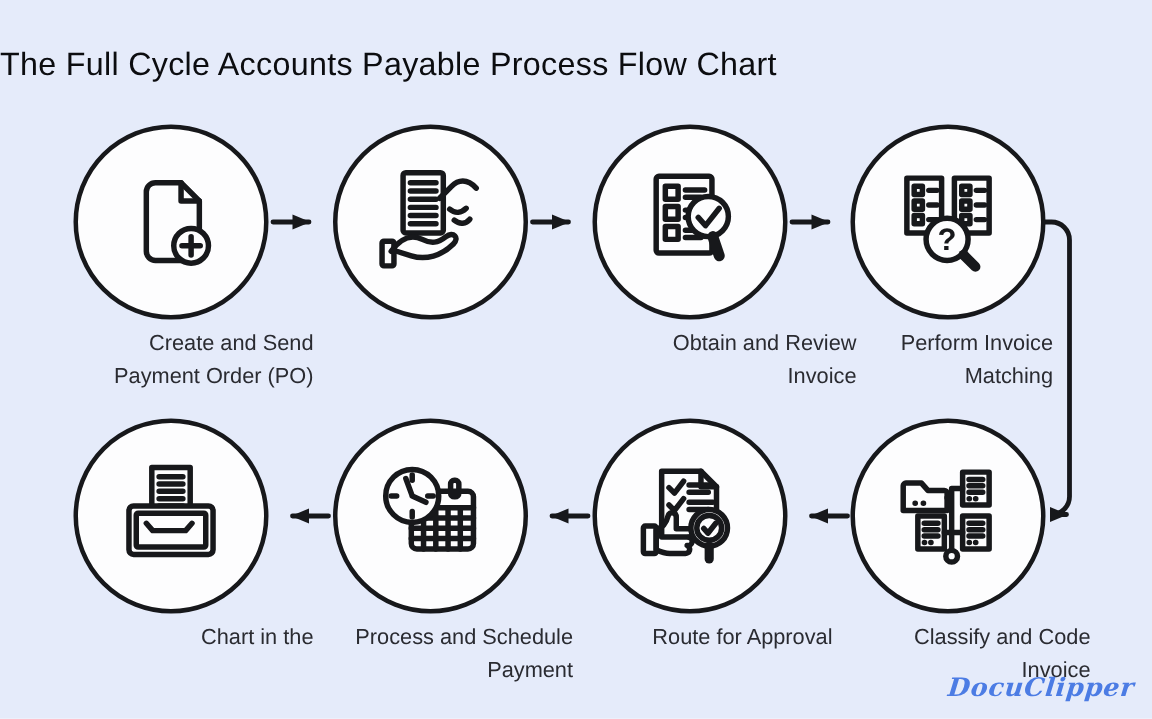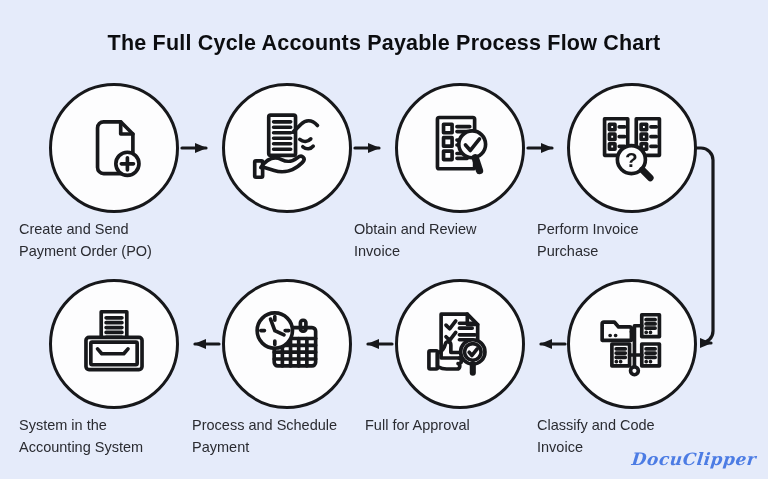--- a/index.html
+++ b/index.html
@@ -5,42 +5,41 @@
   html,body{margin:0;padding:0;}
   .canvas{
     position:relative;
     width:768px;height:479px;
     background:#e5ebfa;
     font-family:"Liberation Sans", sans-serif;
     overflow:hidden;
   }
   .title{
     position:absolute;top:31px;left:0;width:768px;
-    text-align:center;
-    font-size:21.5px;font-weight:700;color:#0c0d10;
+    font-size:21.5px;font-weight:400;color:#0c0d10;
     letter-spacing:.2px;
   }
   .circle{
     position:absolute;
     width:124px;height:124px;
     background:#fdfdfe;
     border:3px solid #17181b;
     border-radius:50%;
     display:flex;align-items:center;justify-content:center;
   }
   .circle svg{display:block;}
   .step-label{
-    position:absolute;width:190px;text-align:left;
+    position:absolute;width:190px;text-align:right;
     font-size:14.5px;line-height:21.5px;color:#2a2b31;
   }
   .step-label span{display:block;}
   
   .c1{left:49px;top:83px}.c2{left:222px;top:83px}.c3{left:395px;top:83px}.c4{left:567px;top:83px}
   .c5{left:567px;top:279px}.c6{left:395px;top:279px}.c7{left:222px;top:279px}.c8{left:49px;top:279px}
-  .l1{left:19px;top:219px}.l2{left:192px;top:219px}.l3{left:354px;top:219px}.l4{left:537px;top:219px}
+  .l1{left:19px;top:219px}.l2{left:192px;top:219px}.l3{left:381px;top:219px}.l4{left:512px;top:219px}
   .l5{left:537px;top:415px}.l6{left:365px;top:415px}.l7{left:192px;top:415px}.l8{left:19px;top:415px}
   .arrows{position:absolute;left:0;top:0;pointer-events:none;}
   .logo{
     position:absolute;right:12px;bottom:10px;
     font-family:"DejaVu Serif", serif;
     font-style:italic;font-weight:700;font-size:17px;
     color:#4c7ce4;letter-spacing:.5px;
     transform:skewX(-6deg);
   }
   .icon{stroke:#17181b;stroke-width:3;fill:none;stroke-linecap:round;stroke-linejoin:round;}
@@ -125,21 +124,21 @@
         <rect x="39.5" y="20.5" width="4.5" height="4.5"></rect>
         <rect x="39.5" y="28.5" width="4.5" height="4.5"></rect>
       <path d="M47.5,14.7 h4.5 M47.5,22.7 h4.5 M47.5,30.7 h4.5"></path>
       <circle cx="31.5" cy="41.5" r="11.5" fill="#fdfdfe"></circle>
       <text x="31.5" y="47.5" font-size="17" font-weight="bold" text-anchor="middle" fill="#17181b" stroke="none" font-family="Liberation Sans, sans-serif">?</text>
       <path d="M40.5,50 l6.5,6.5" stroke-width="5.5"></path>
     </svg>
   </div>
   <div class="step-label l4">
     <span>Perform Invoice</span>
-    <span>Purchase</span>
+    <span>Matching</span>
   </div>
 
   <div class="circle c5">
     <svg class="icon" width="78" height="78" viewBox="0 0 64 64">
       <path d="M7.5,29 v-13.5 a1.5,1.5 0 0 1 1.5,-1.5 h8.5 l3.5,4 h9 a1.5,1.5 0 0 1 1.5,1.5 v9.5 h-24 z"></path>
       <path d="M14,25 h0.1 M18.5,25 h0.1"></path>
       <rect x="40" y="8" width="14.5" height="18"></rect>
       <path d="M43.5,12 h7.5 M43.5,15.5 h7.5 M43.5,19 h7.5 M43.6,22.5 h0.1 M47.1,22.5 h0.1"></path>
       <rect x="40" y="32" width="14.5" height="18"></rect>
       <path d="M43.5,36 h7.5 M43.5,39.5 h7.5 M43.5,43 h7.5 M43.6,46.5 h0.1 M47.1,46.5 h0.1"></path>
@@ -162,21 +161,21 @@
       <path d="M20.5,26 l3,3 l5,-6.5 M31.5,24.5 h13 M31.5,28.5 h10.5"></path>
       <rect x="6.5" y="37.5" width="7" height="15" rx="1"></rect>
       <path d="M13.5,39.5 c3.5,-1 5.5,-3.5 6.5,-7.5 c0.7,-2.8 4.5,-2.2 4.5,0.8 v6.2 h6.5 a2.3,2.3 0 0 1 0.4,4.6 a2.3,2.3 0 0 1 -1,4.5 a2.3,2.3 0 0 1 -1.2,4.4 h-8.2 c-3,0 -5,-0.8 -7.5,-2 z"></path>
       <circle cx="42.5" cy="38.5" r="10" fill="#fdfdfe"></circle>
       <circle cx="42.5" cy="38.5" r="6.8"></circle>
       <path d="M39.5,38.8 l2.3,2.6 l4.3,-5.4"></path>
       <path d="M42.5,48.5 v7" stroke-width="5"></path>
     </svg>
   </div>
   <div class="step-label l6">
-    <span>Full for Approval</span>
+    <span>Route for Approval</span>
     <span></span>
   </div>
 
   <div class="circle c7">
     <svg class="icon" width="78" height="78" viewBox="0 0 64 64">
       <rect x="43" y="12.5" width="4.5" height="9" rx="2"></rect>
       <rect x="21.5" y="18.5" width="34" height="31.5" rx="3"></rect>
       <path d="M21.5,27.5 h34"></path>
       <path d="M28.2,27.5 v22.5 M34.9,27.5 v22.5 M41.6,27.5 v22.5 M48.3,27.5 v22.5"></path>
       <path d="M21.5,33.1 h34 M21.5,38.7 h34 M21.5,44.3 h34"></path>
@@ -193,19 +192,18 @@
   <div class="circle c8">
     <svg class="icon" width="78" height="78" viewBox="0 0 64 64">
       <rect x="21.5" y="5.5" width="21" height="27"></rect>
       <path d="M25.5,10.5 h13 M25.5,14.5 h13 M25.5,18.5 h13 M25.5,22.5 h13 M25.5,26.5 h13"></path>
       <rect x="9" y="26.5" width="46" height="26.5" rx="2.5" fill="#fdfdfe"></rect>
       <rect x="13" y="30.5" width="38" height="18.5" rx="1"></rect>
       <path d="M18.5,36 l3.5,4 h18 l3.5,-4"></path>
     </svg>
   </div>
   <div class="step-label l8">
-    <span>System in the</span>
-    <span>Accounting System</span>
+    <span>Chart in the</span>
   </div>
 
   <div class="logo">DocuClipper</div>
 
 </div>
 
 </body></html>

